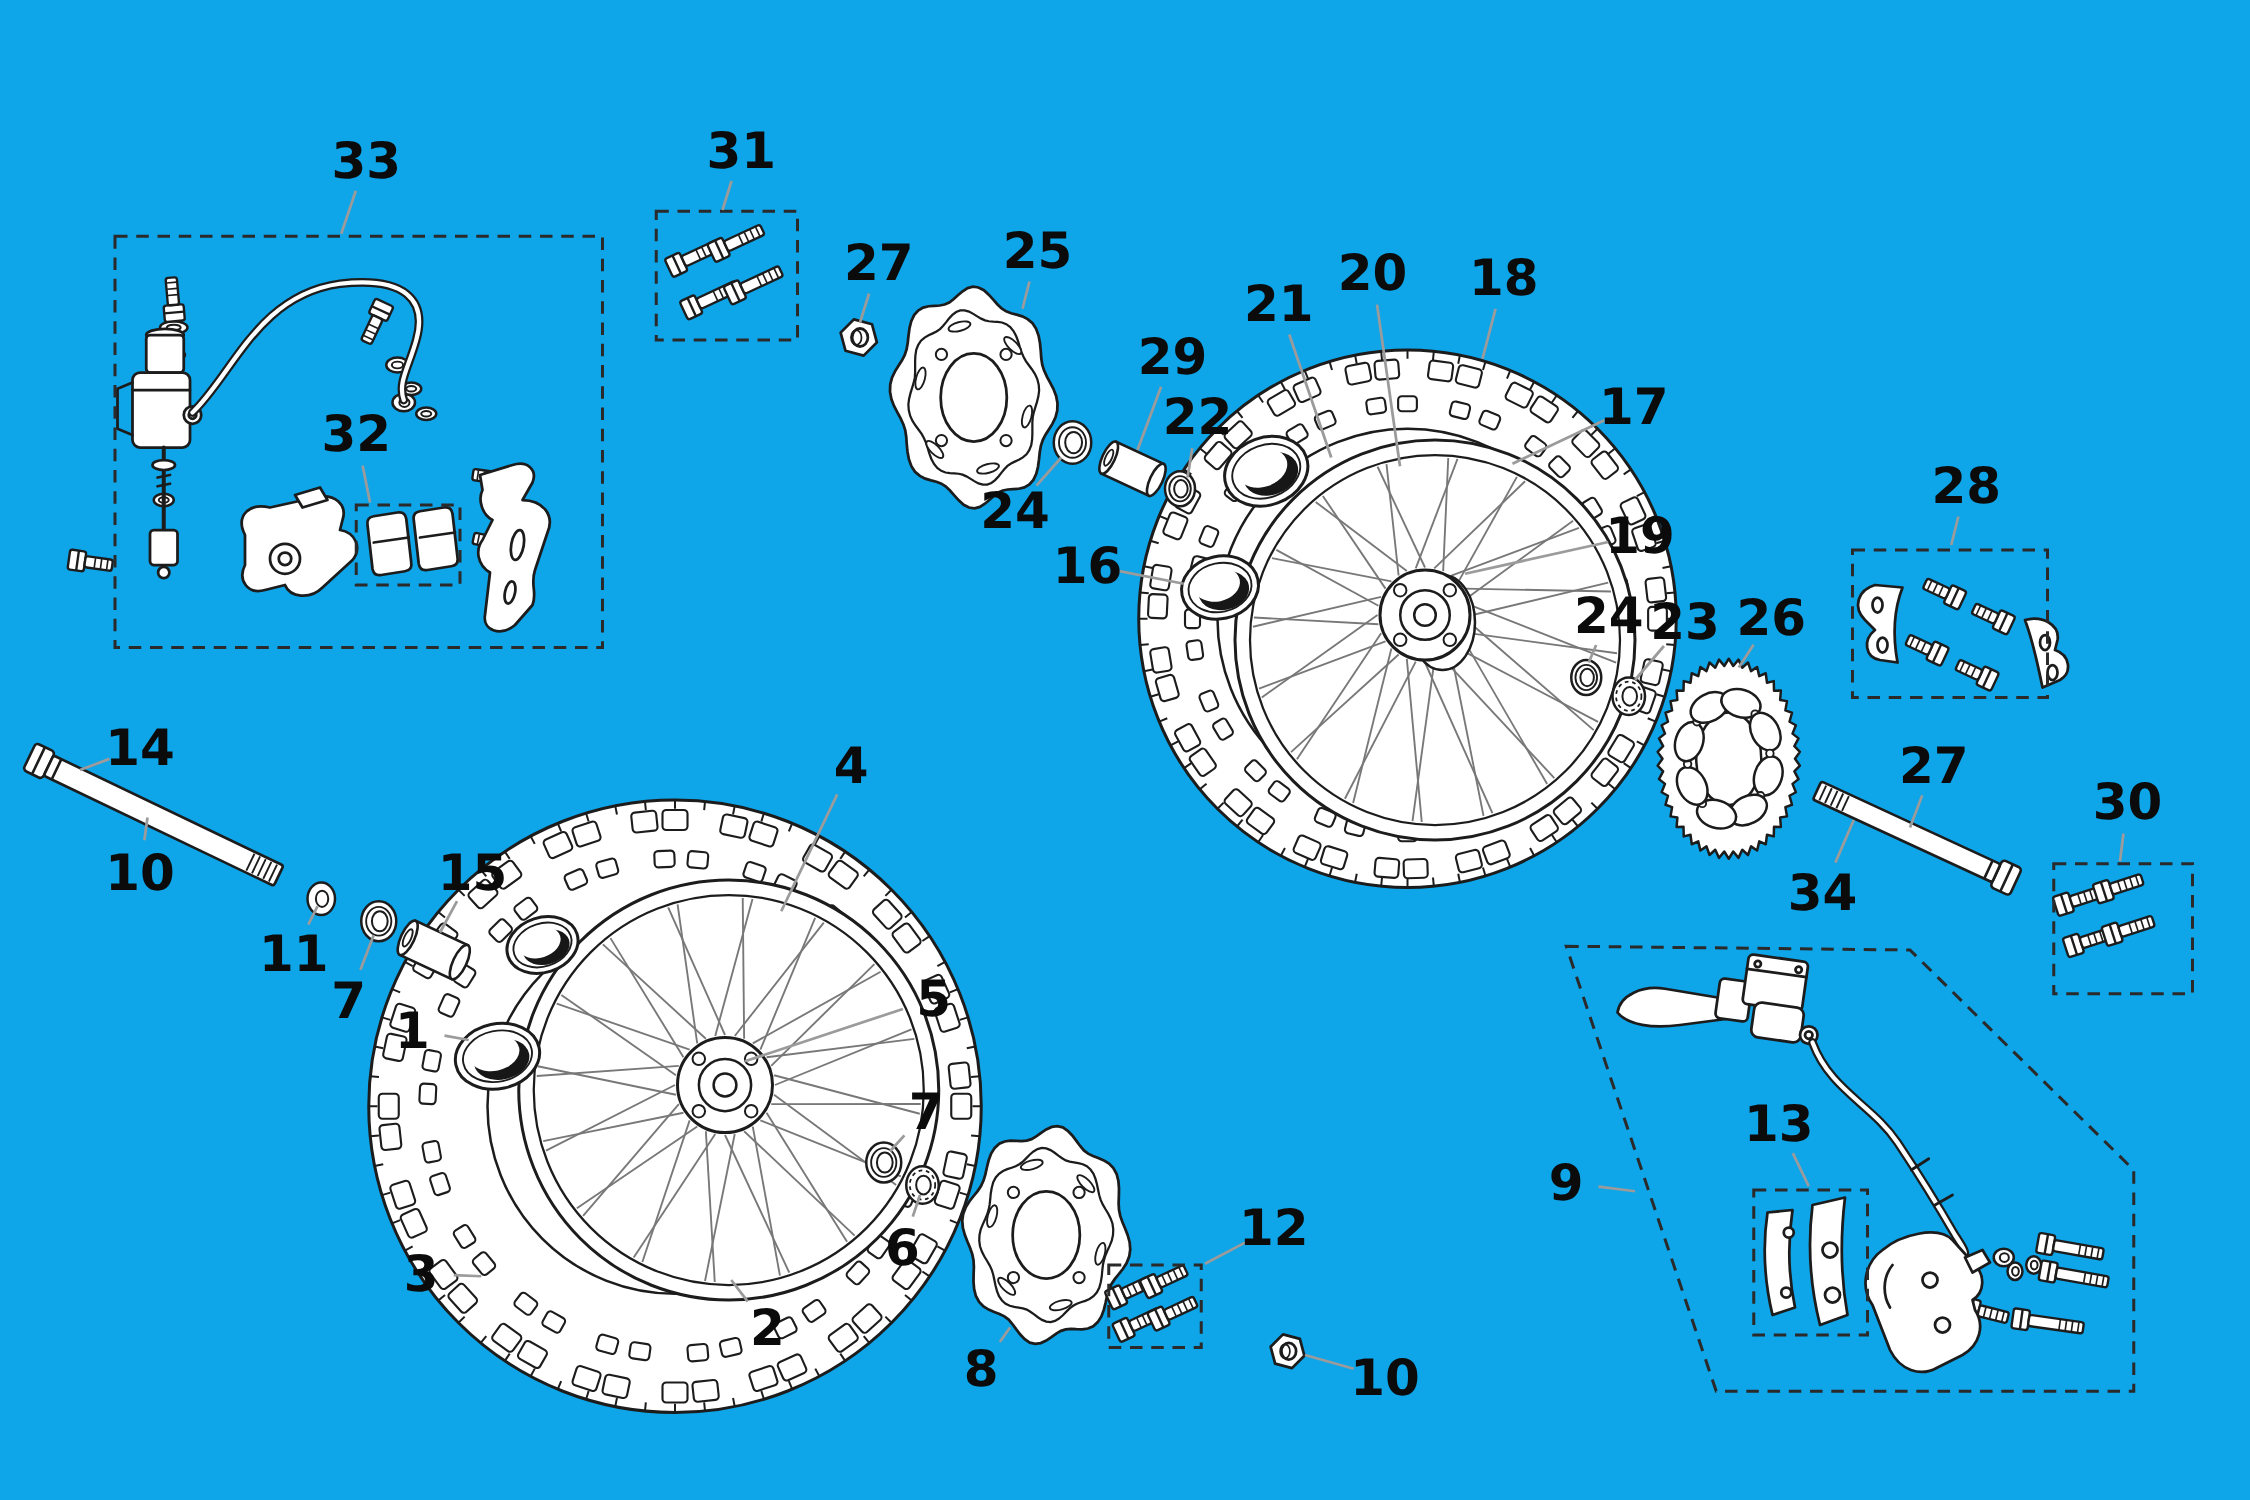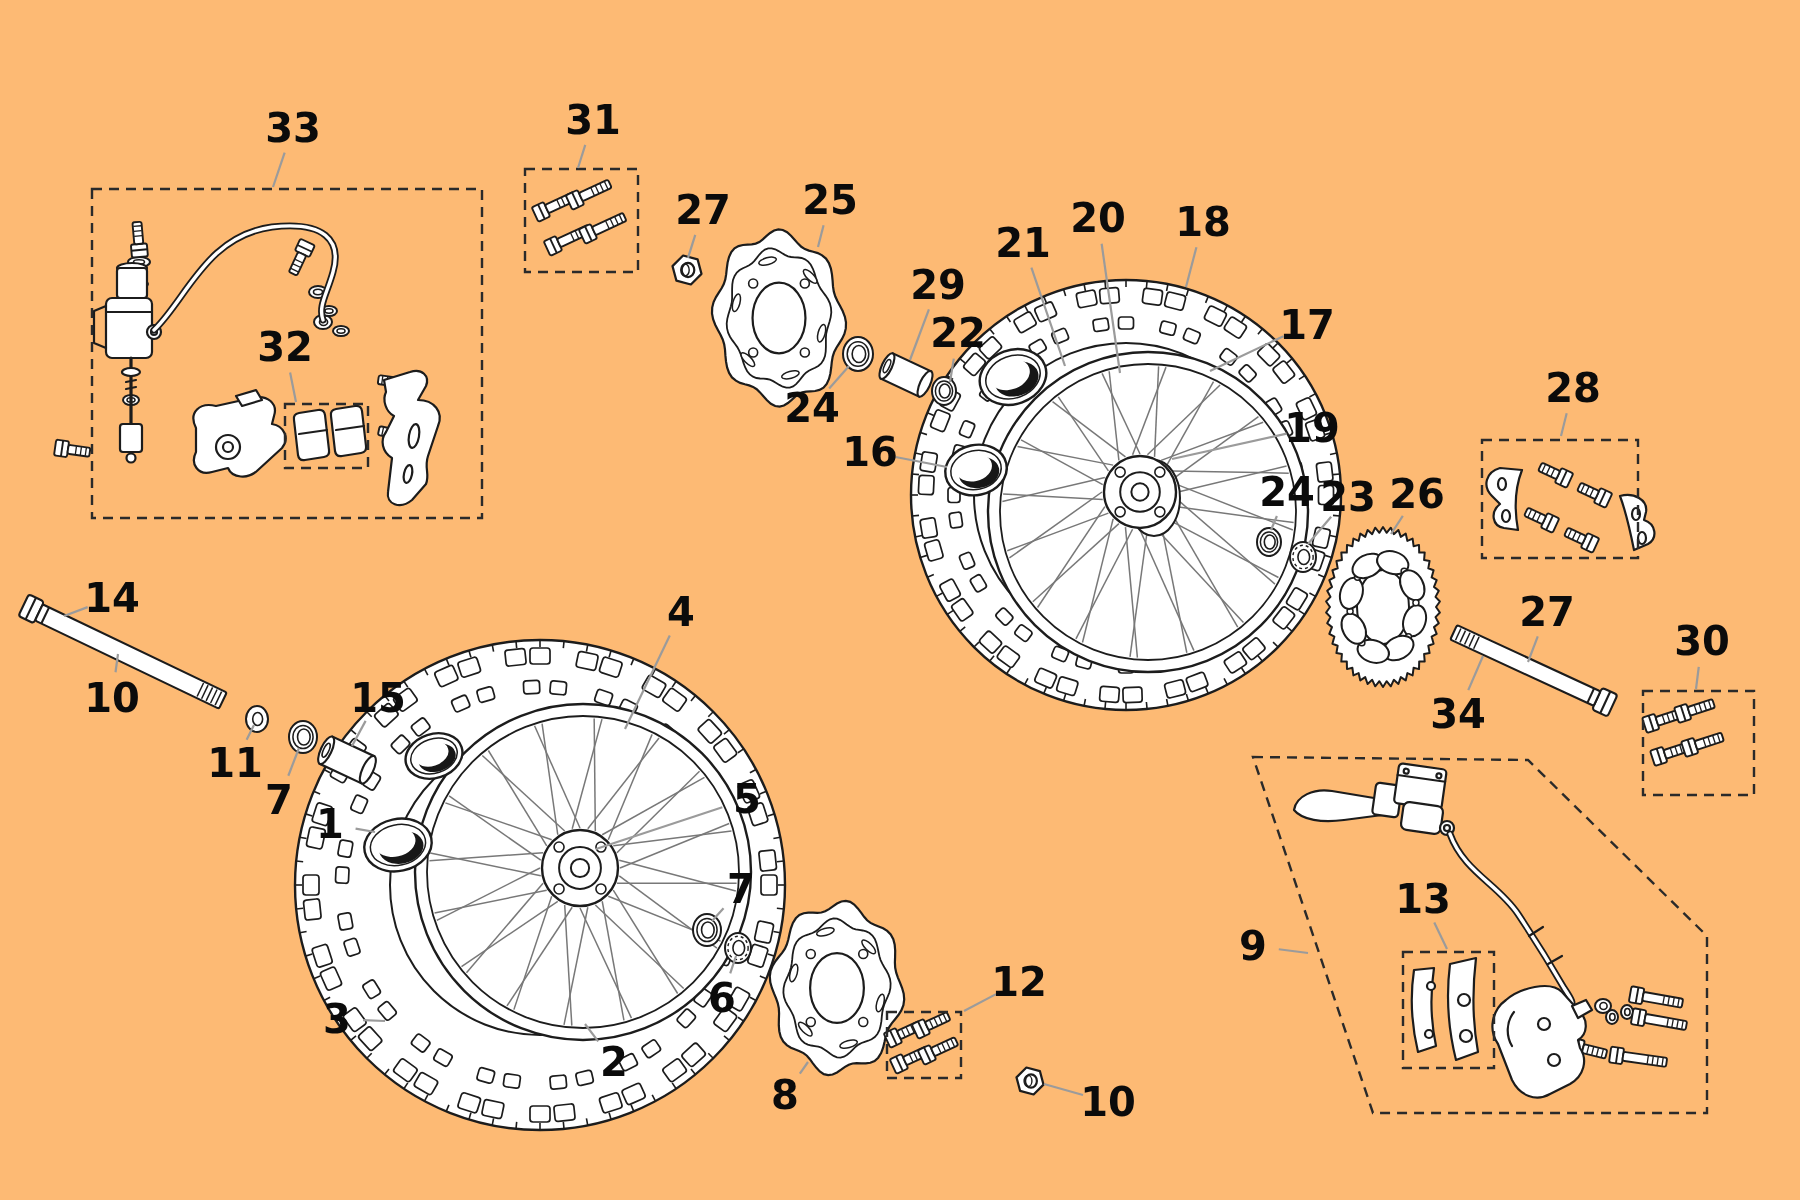--- a/index.html
+++ b/index.html
@@ -1,16 +1,16 @@
 <!DOCTYPE html>
 <html><head>
 <meta charset="utf-8">
 <style>
   html,body{margin:0;padding:0;background:#ffffff;font-family:"DejaVu Sans",sans-serif;}
-  #stage{position:relative;width:1800px;height:1200px;background:#fdba74;overflow:hidden;}
+  #stage{position:relative;width:1800px;height:1200px;background:#0ea5e9;overflow:hidden;}
   svg{display:block;}
   .callout-text{font-family:"DejaVu Sans",sans-serif;font-weight:700;}
 </style>
 </head>
 <body>
 
 <div id="stage">
 <svg id="svg" width="1800" height="1200" viewBox="0 0 1800 1200">
   <g id="gen-base">
         <g fill="none" stroke="#1c1c1c" stroke-width="2.4">

